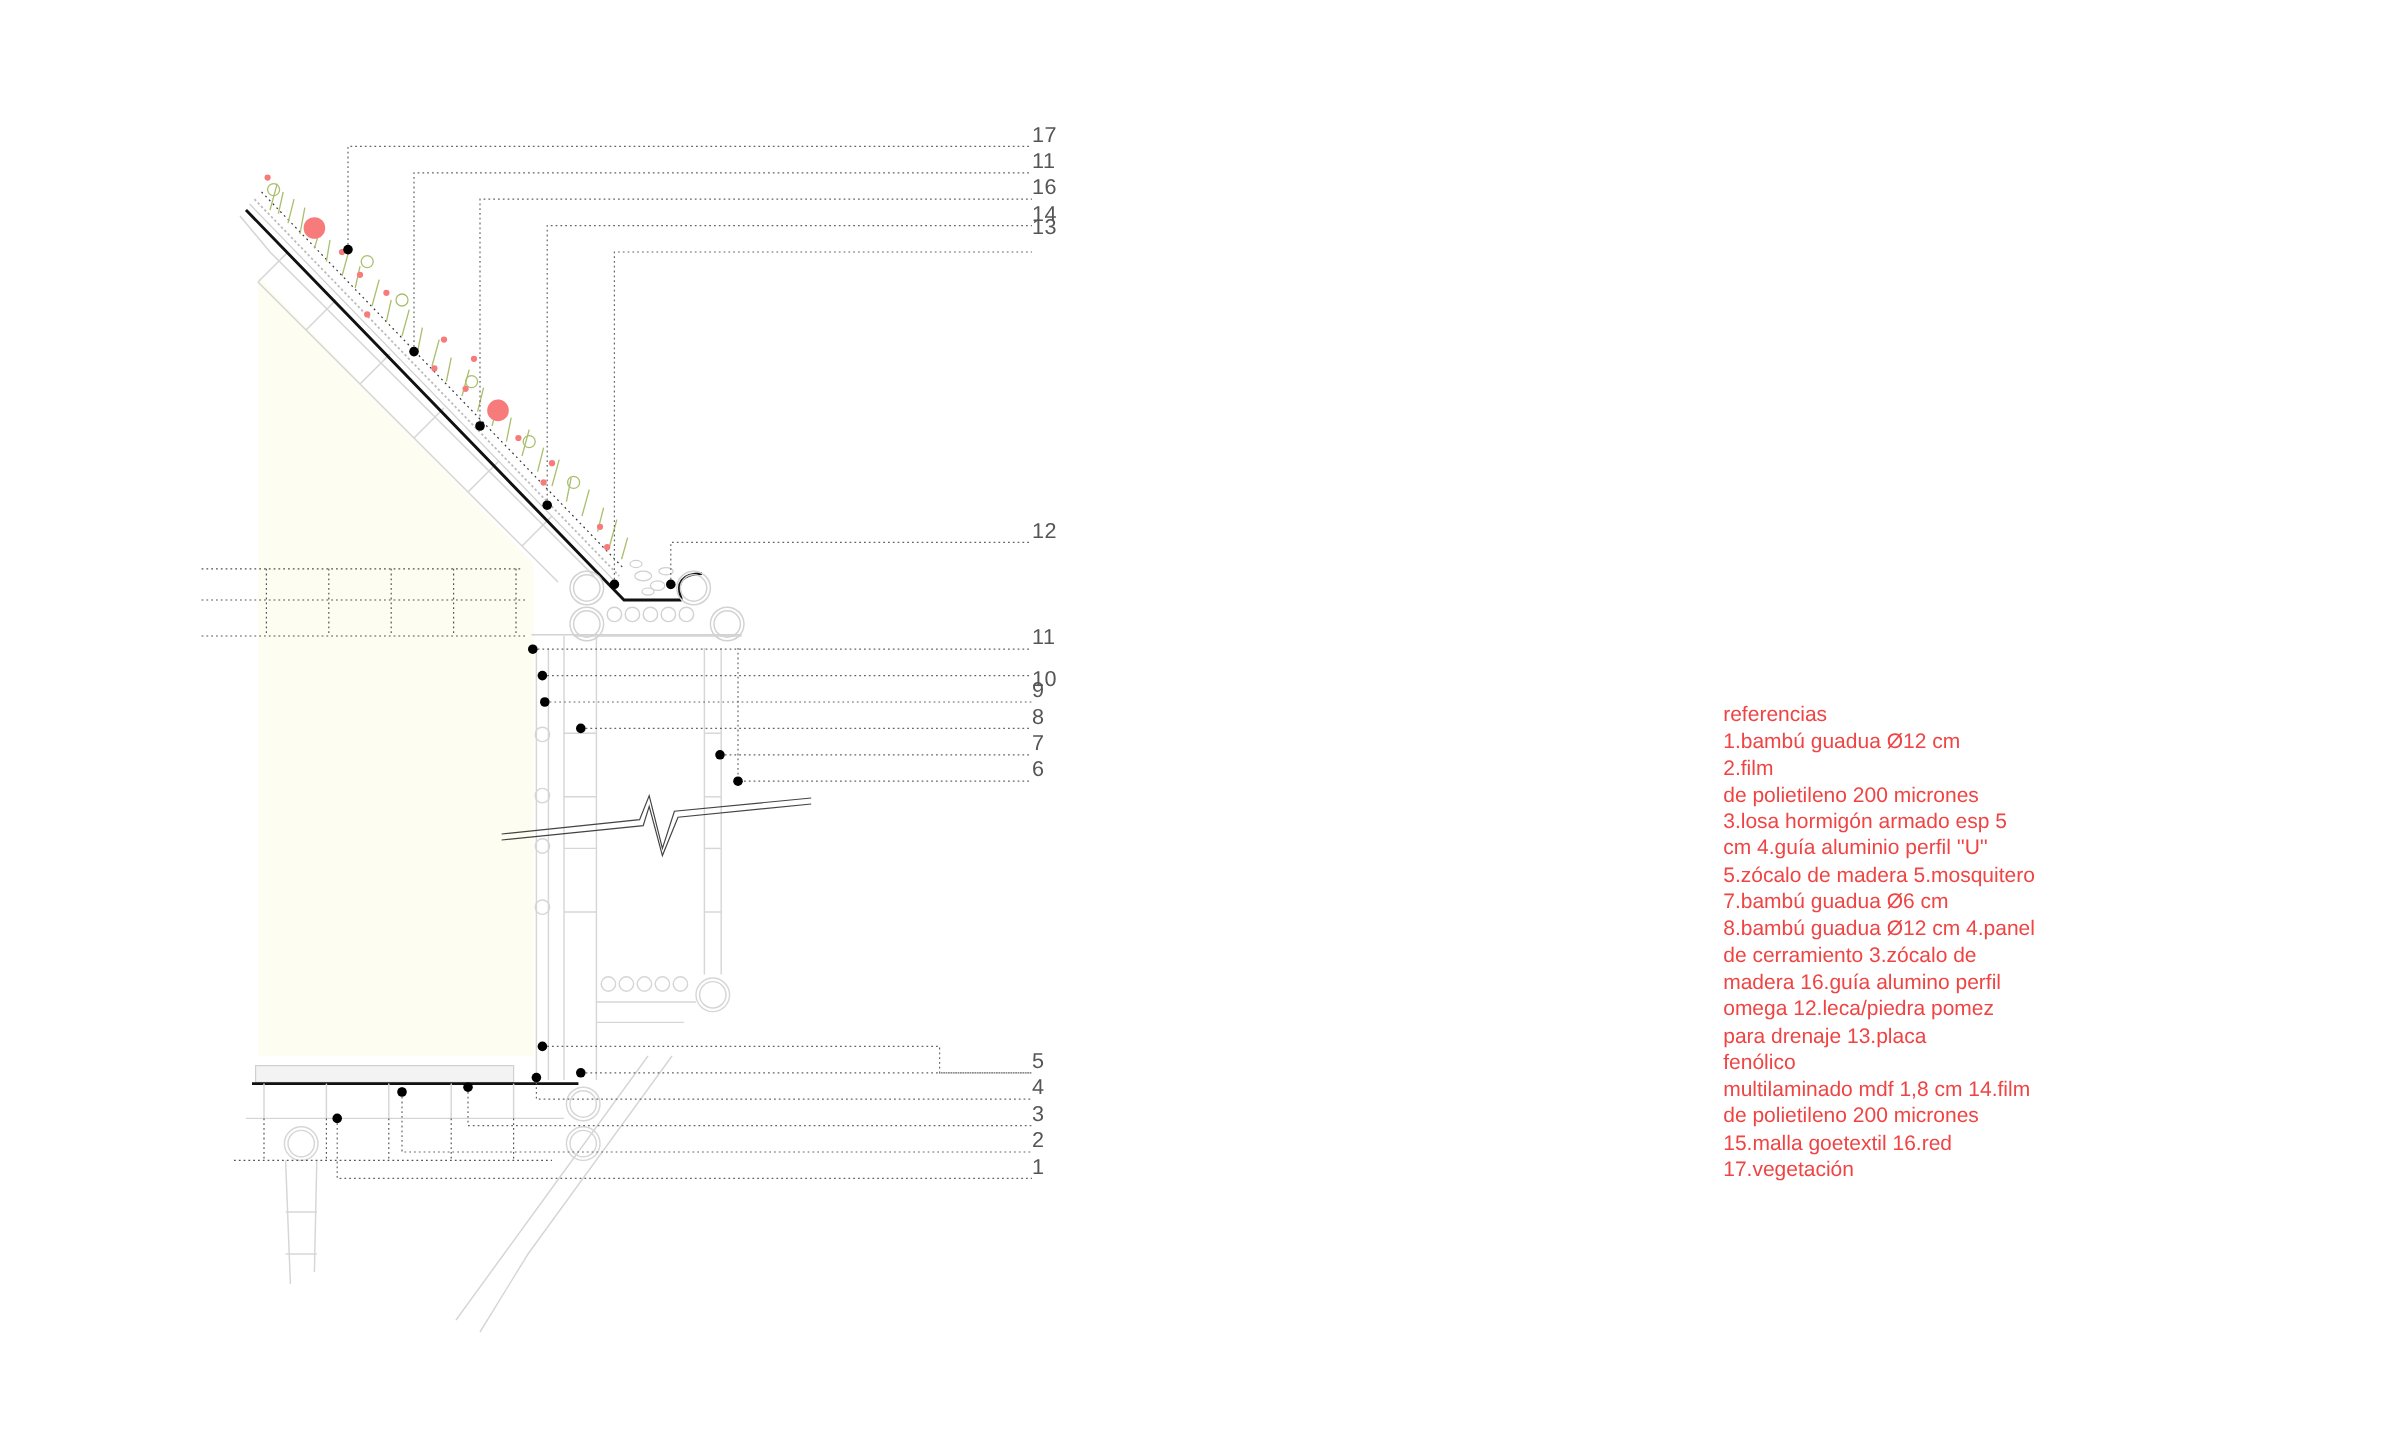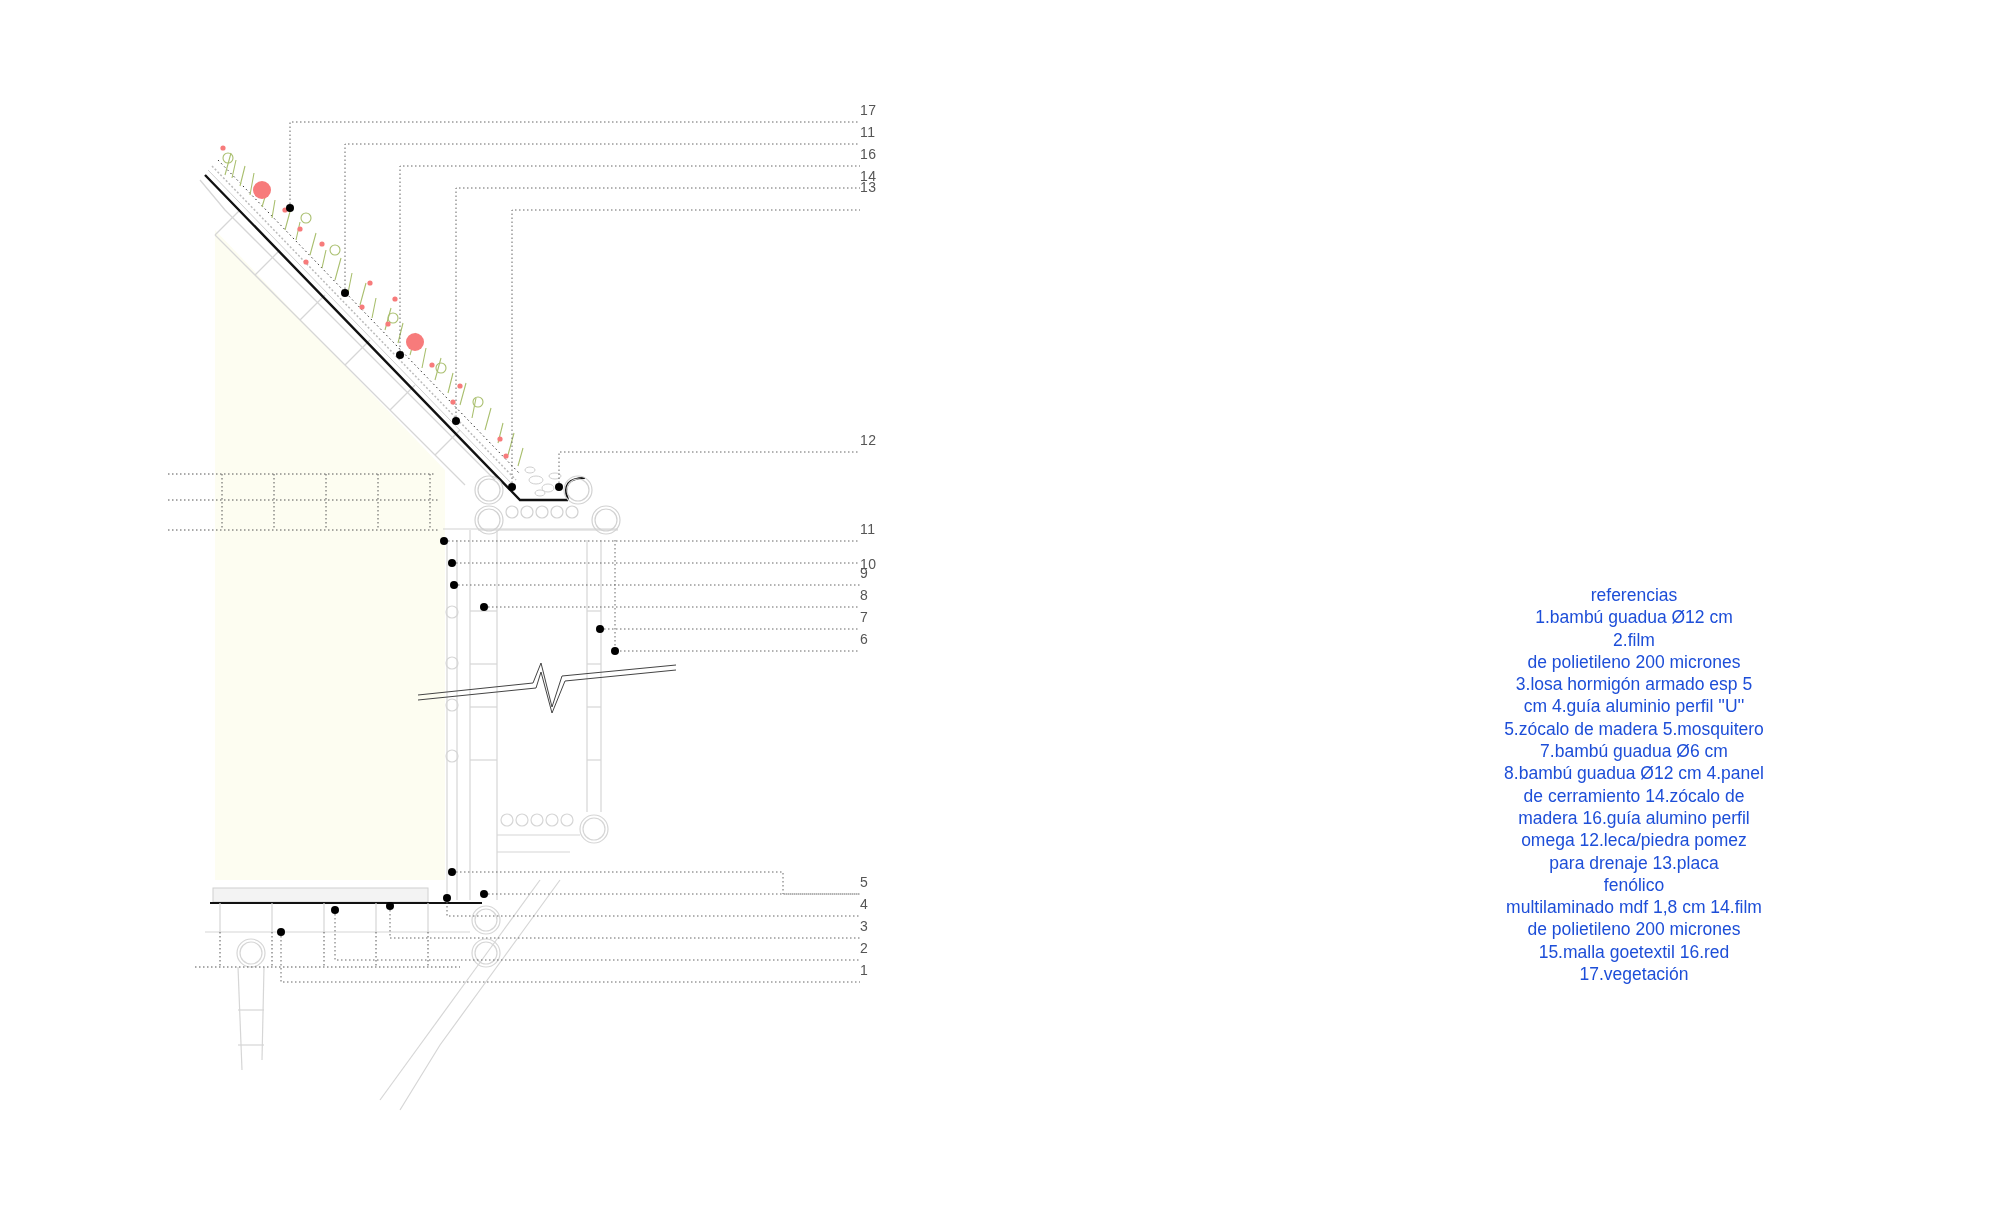--- a/index.html
+++ b/index.html
@@ -1,19 +1,19 @@
 <!DOCTYPE html>
 <html><head>
 <meta charset="utf-8">
 <style>
   html, body { margin:0; padding:0; background:#ffffff; }
   body { width:2000px; height:1212px; position:relative; overflow:hidden; font-family:"Liberation Sans", sans-serif; }
   #drawing { position:absolute; left:0; top:0; width:2000px; height:1212px; }
-  .num { position:absolute; font-size:14px; color:#555; font-weight:300; letter-spacing:0.5px; line-height:1; }
-  #refs { position:absolute; right:156px; top:584px; text-align:center; color:#1d4ed8; font-size:17.5px; line-height:22.3px; width:420px; }
+  .num { position:absolute; font-size:18px; color:#555; font-weight:300; letter-spacing:0.5px; line-height:1; }
+  #refs { position:absolute; right:144px; top:584px; text-align:left; color:#ef4444; font-size:17.5px; line-height:22.3px; width:420px; }
   #refs div { white-space:nowrap; }
 </style>
 </head>
 <body>
 
 <svg id="drawing" viewBox="0 0 2000 1212" xmlns="http://www.w3.org/2000/svg">
 
   <polygon points="215,230 445,470 445,880 215,880" fill="#fdfdf1"></polygon>
 
   <g stroke="#d6d6d6" stroke-width="1.3" fill="none">
@@ -237,21 +237,21 @@
 <div id="refs">
   <div>referencias</div>
   <div>1.bambú guadua Ø12 cm</div>
   <div>2.film</div>
   <div>de polietileno 200 micrones</div>
   <div>3.losa hormigón armado esp 5</div>
   <div>cm 4.guía aluminio perfil ''U''</div>
   <div>5.zócalo de madera 5.mosquitero</div>
   <div>7.bambú guadua Ø6 cm</div>
   <div>8.bambú guadua Ø12 cm 4.panel</div>
-  <div>de cerramiento 14.zócalo de</div>
+  <div>de cerramiento 3.zócalo de</div>
   <div>madera 16.guía alumino perfil</div>
   <div>omega 12.leca/piedra pomez</div>
   <div>para drenaje 13.placa</div>
   <div>fenólico</div>
   <div>multilaminado mdf 1,8 cm 14.film</div>
   <div>de polietileno 200 micrones</div>
   <div>15.malla goetextil 16.red</div>
   <div>17.vegetación</div>
 </div>
 

